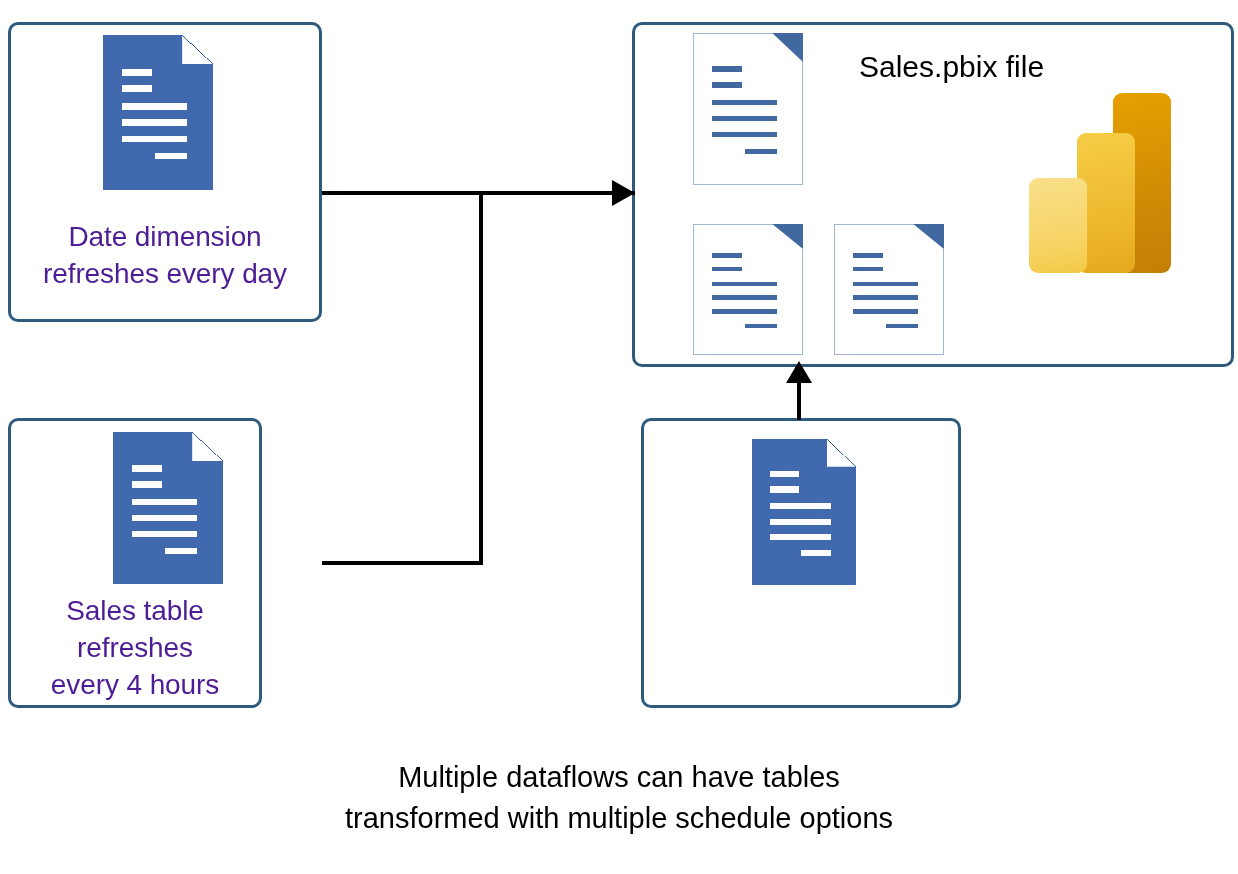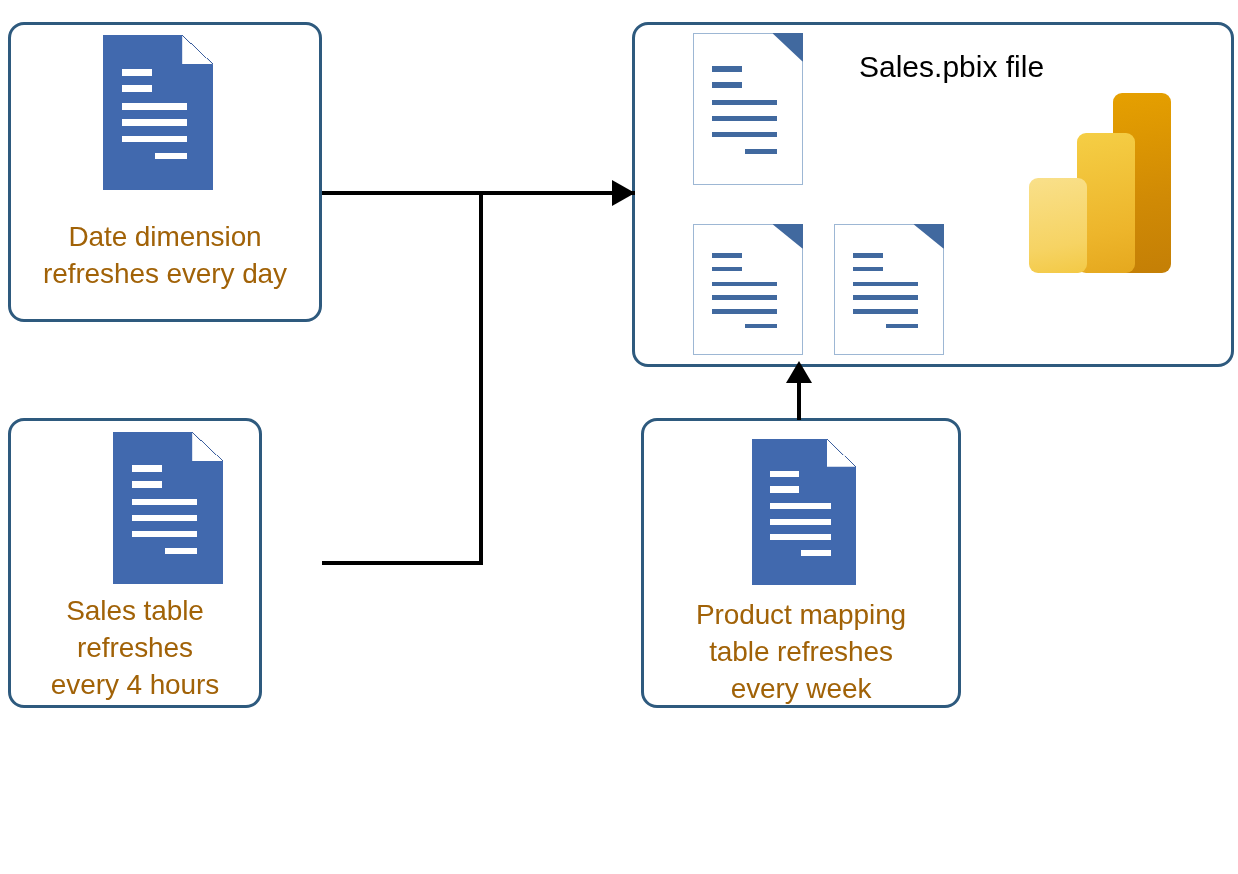--- a/index.html
+++ b/index.html
@@ -13,35 +13,35 @@
     position:relative;
   }
   #stage{position:absolute;left:0;top:0;width:1238px;height:874px;}
 
   
   .box{
     position:absolute;
     box-sizing:border-box;
     background:#ffffff;
     border:3px solid #2E5A7E;
-    border-radius:16px;
+    border-radius:10px;
   }
   .box-tl{left:8px;  top:22px;  width:314px; height:300px;}
   .box-bl{left:8px;  top:418px; width:254px; height:290px;}
   .box-br{left:641px;top:418px; width:320px; height:290px;}
   .box-right{left:632px;top:22px;width:602px;height:345px;}
 
   
   .box-label{
     position:absolute;
     left:0;right:0;
     text-align:center;
     font-size:28px;
     line-height:1.32;
-    color:#a16207;
+    color:#4c1d95;
     white-space:pre-line;
     letter-spacing:-0.1px;
   }
   .label-tl{top:194px;}
   .label-bl{top:172px;}
   .label-br{top:176px;}
 
   
   .doc{position:absolute;}
   .doc-blue .body{
@@ -173,23 +173,20 @@
       <div class="body"></div>
       <div class="fold"></div>
       <div class="fold-edge"></div>
       <div class="ln ln1"></div>
       <div class="ln ln2"></div>
       <div class="ln ln3"></div>
       <div class="ln ln4"></div>
       <div class="ln ln5"></div>
       <div class="ln ln6"></div>
     </div>
-    <div class="box-label label-br">Product mapping
-table refreshes
-every week</div>
   </div>
 
   <div class="box box-right">
 
     <div class="doc doc-white" style="left:58px;top:8px;width:110px;height:152px;">
       <div class="body"></div>
       <div class="fold"></div>
       <div class="ln ln1"></div>
       <div class="ln ln2"></div>
       <div class="ln ln3"></div>
@@ -230,14 +227,16 @@
   </div>
 
   <div class="conn h-top"></div>
   <div class="conn v-mid"></div>
   <div class="conn h-bot"></div>
   <div class="arrow-right"></div>
 
   <div class="conn v-up"></div>
   <div class="arrow-up"></div>
 
+  <div class="caption">Multiple dataflows can have tables
+transformed with multiple schedule options</div>
 
 </div>
 
 </body></html>

